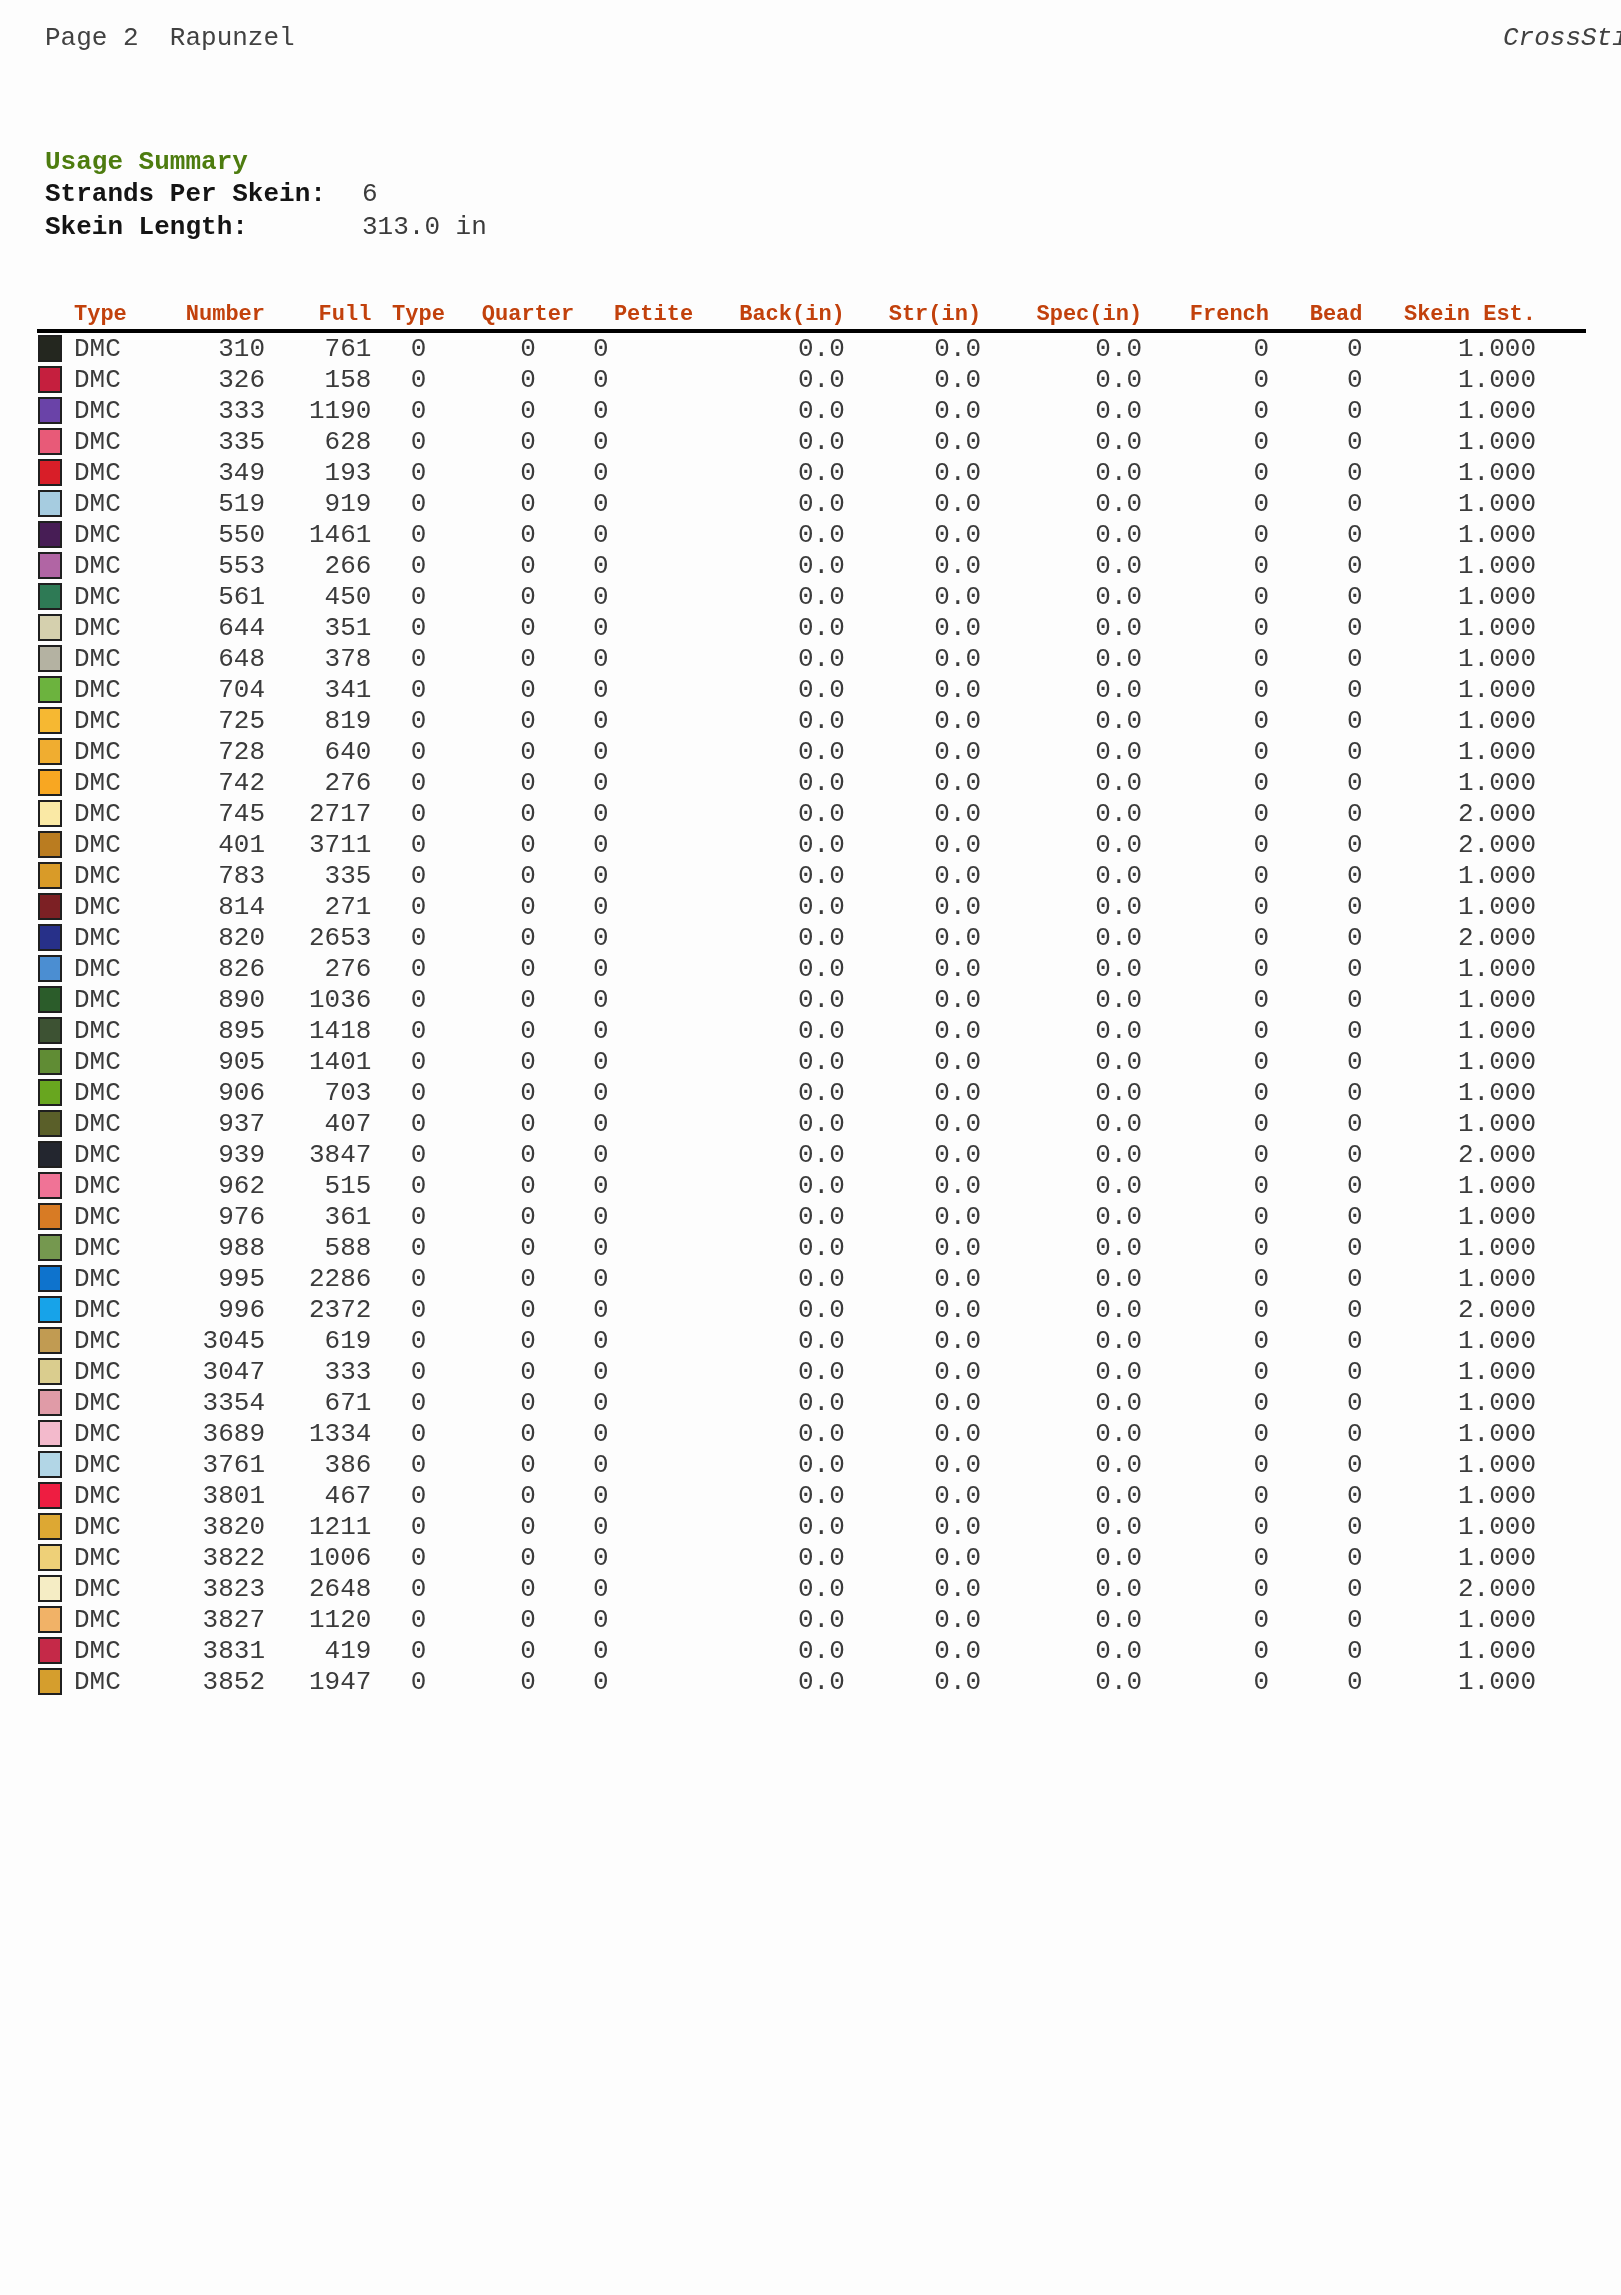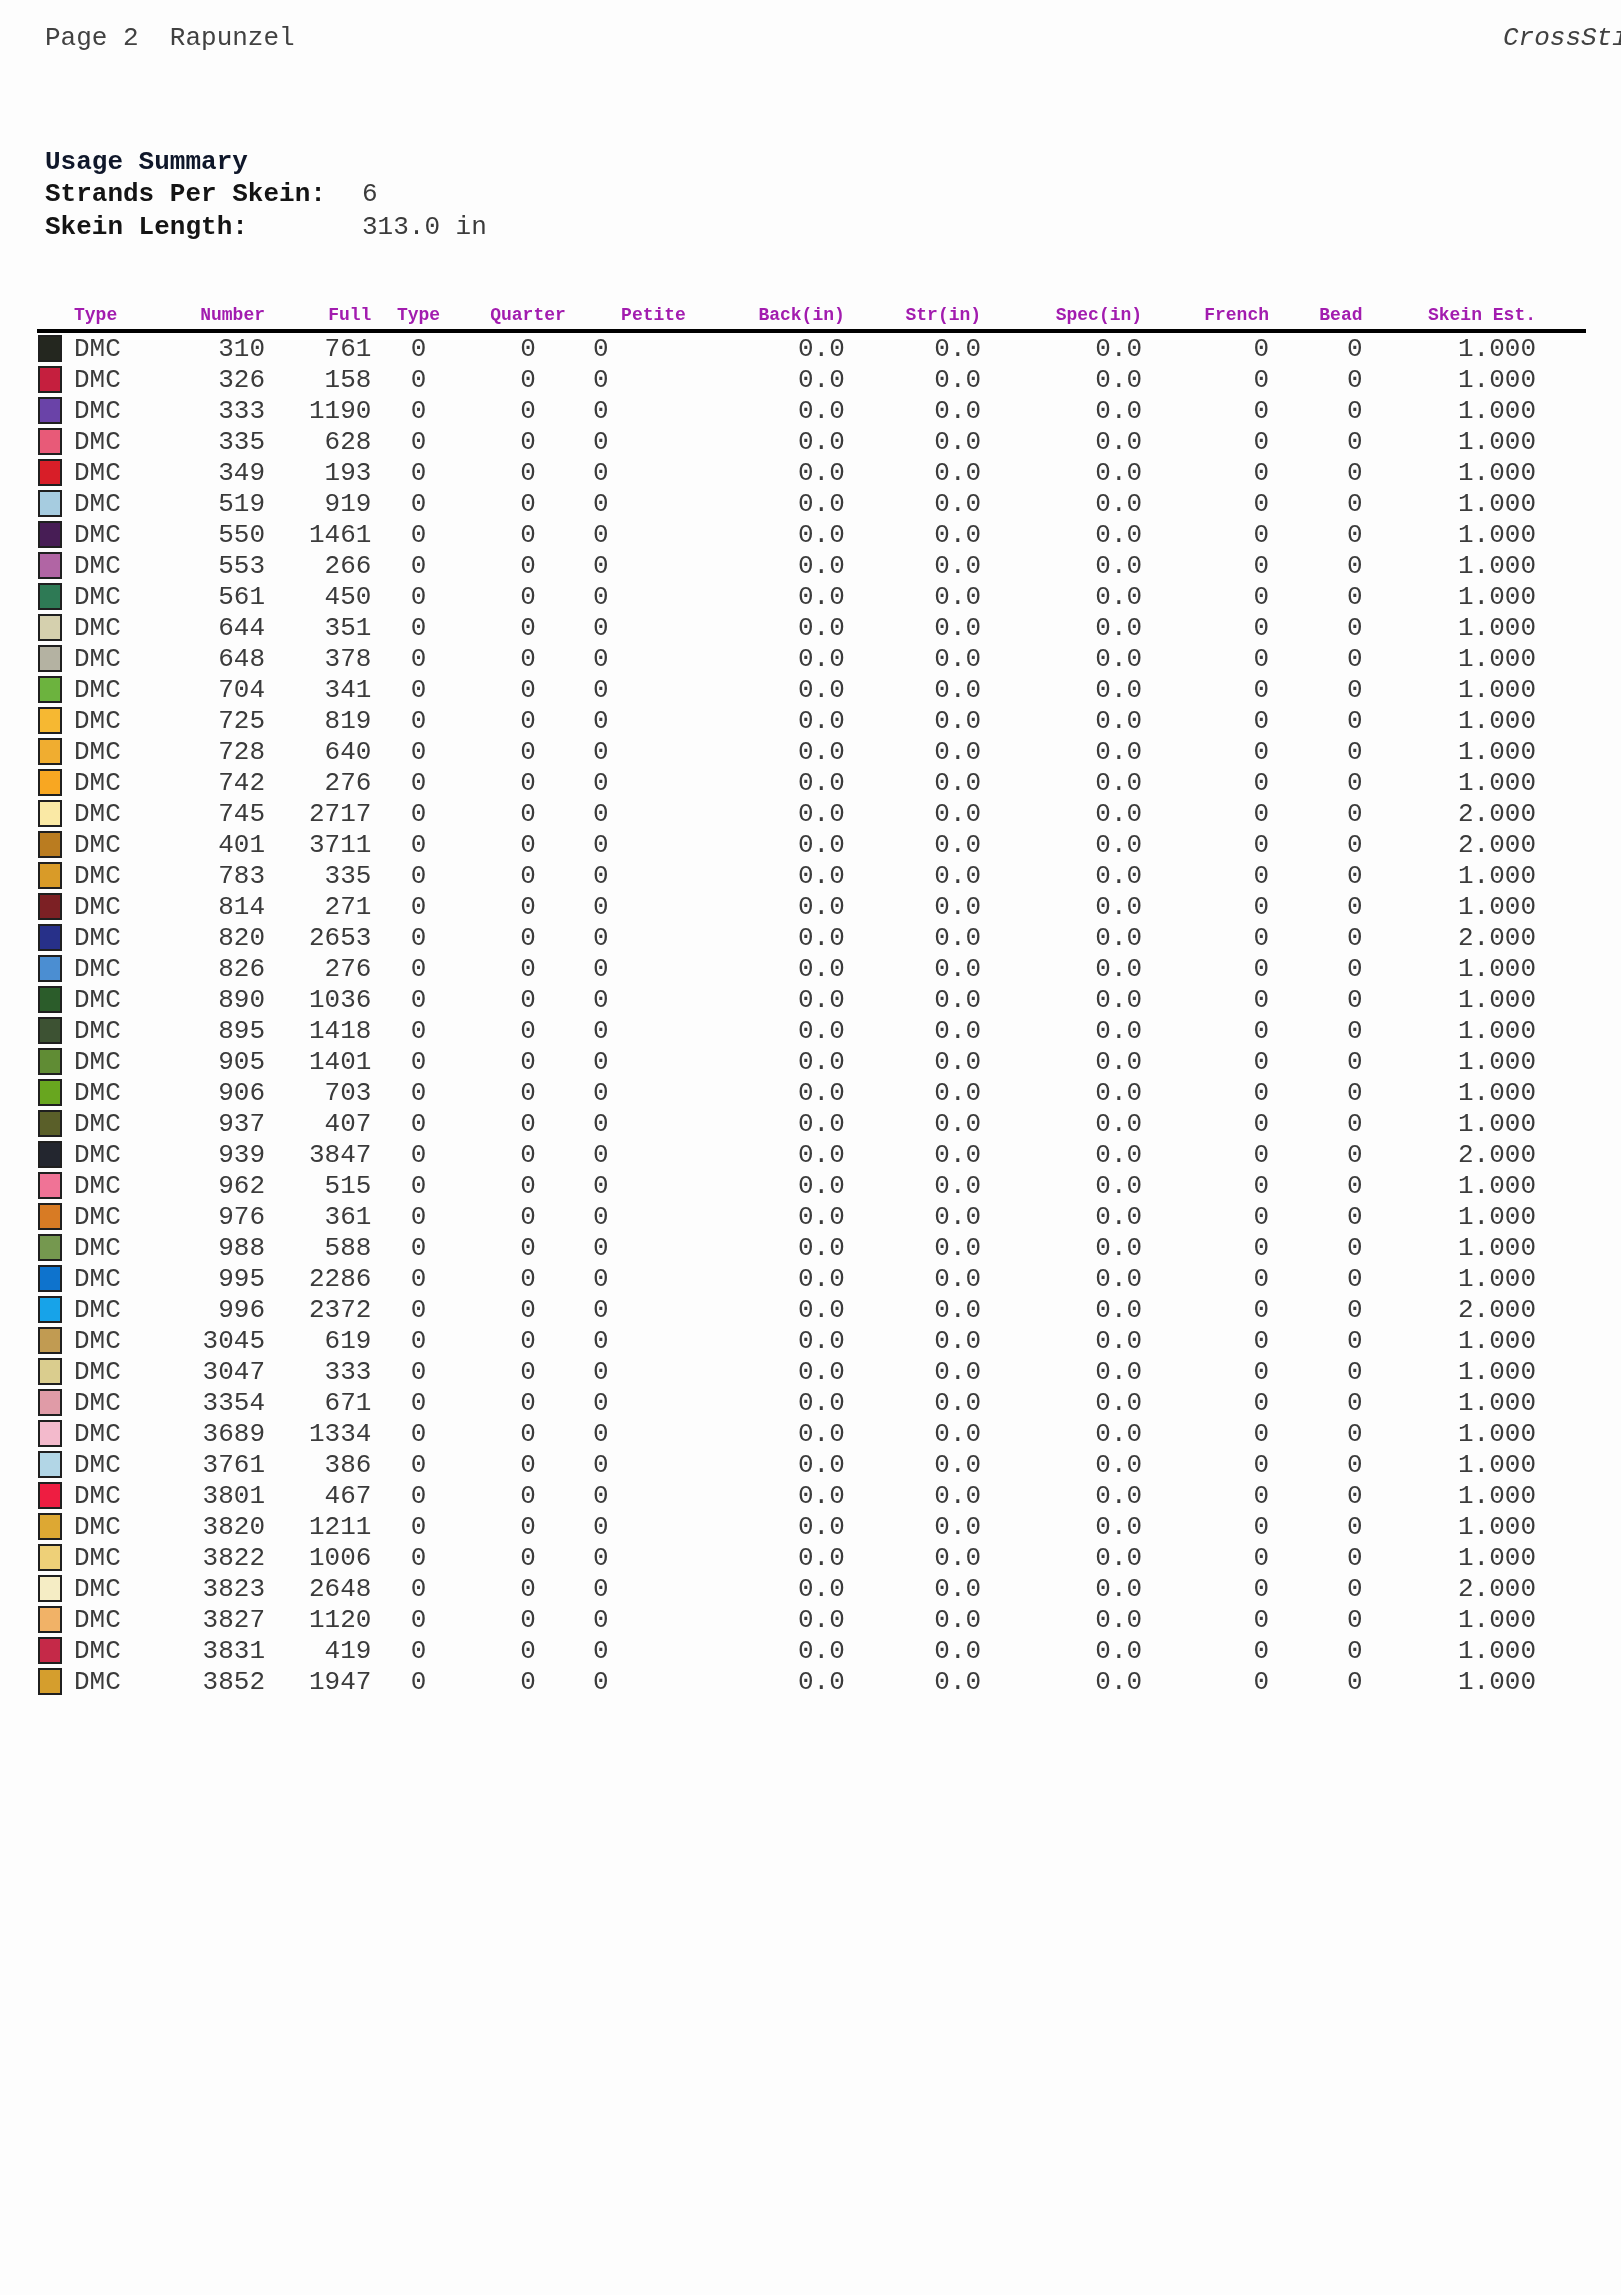--- a/index.html
+++ b/index.html
@@ -7,37 +7,37 @@
     width:1622px;height:2295px;
     background:#fdfdfd;
     font-family:"Liberation Mono","DejaVu Sans Mono",monospace;
     position:relative;
     overflow:hidden;
   }
   .abs{position:absolute;white-space:pre;}
   .hdr{font-size:26px;color:#414141;}
   .hdr-left{left:45px;top:23px;}
   .hdr-right{left:1503px;top:23px;font-style:italic;}
-  .us-title{left:45px;top:147px;font-size:26px;font-weight:bold;color:#0f172a;}
+  .us-title{left:45px;top:147px;font-size:26px;font-weight:bold;color:#4d7c0f;}
   .us-label{font-size:26px;font-weight:bold;color:#141414;}
   .us-value{font-size:26px;color:#3b3b3b;}
   .row-strands-label{left:45px;top:179px;}
   .row-strands-value{left:362px;top:179px;}
   .row-skein-label{left:45px;top:212px;}
   .row-skein-value{left:362px;top:212px;}
 
   table.usage{
     position:absolute;left:37px;top:300px;width:1549px;
     border-collapse:collapse;table-layout:fixed;
     font-size:26px;color:#3b3b3b;
   }
   table.usage th{
-    font-weight:bold;color:#a21caf;height:29px;
+    font-weight:bold;color:#c2410c;height:29px;
     border-bottom:4.9px solid #000;
-    font-size:18px;padding-top:0;padding-bottom:0;
+    font-size:22px;padding-top:0;padding-bottom:0;
     white-space:pre;
   }
   table.usage td{height:31px;padding-top:0;padding-bottom:0;white-space:pre;}
   .c-swatch{text-align:left;}
   .c-type{text-align:left;}
   .c-number{text-align:right;padding-left:1.6px;}
   .c-full{text-align:right;padding-right:1.6px;}
   .c-half{text-align:center;}
   .c-quarter{text-align:center;}
   .c-petite{}

